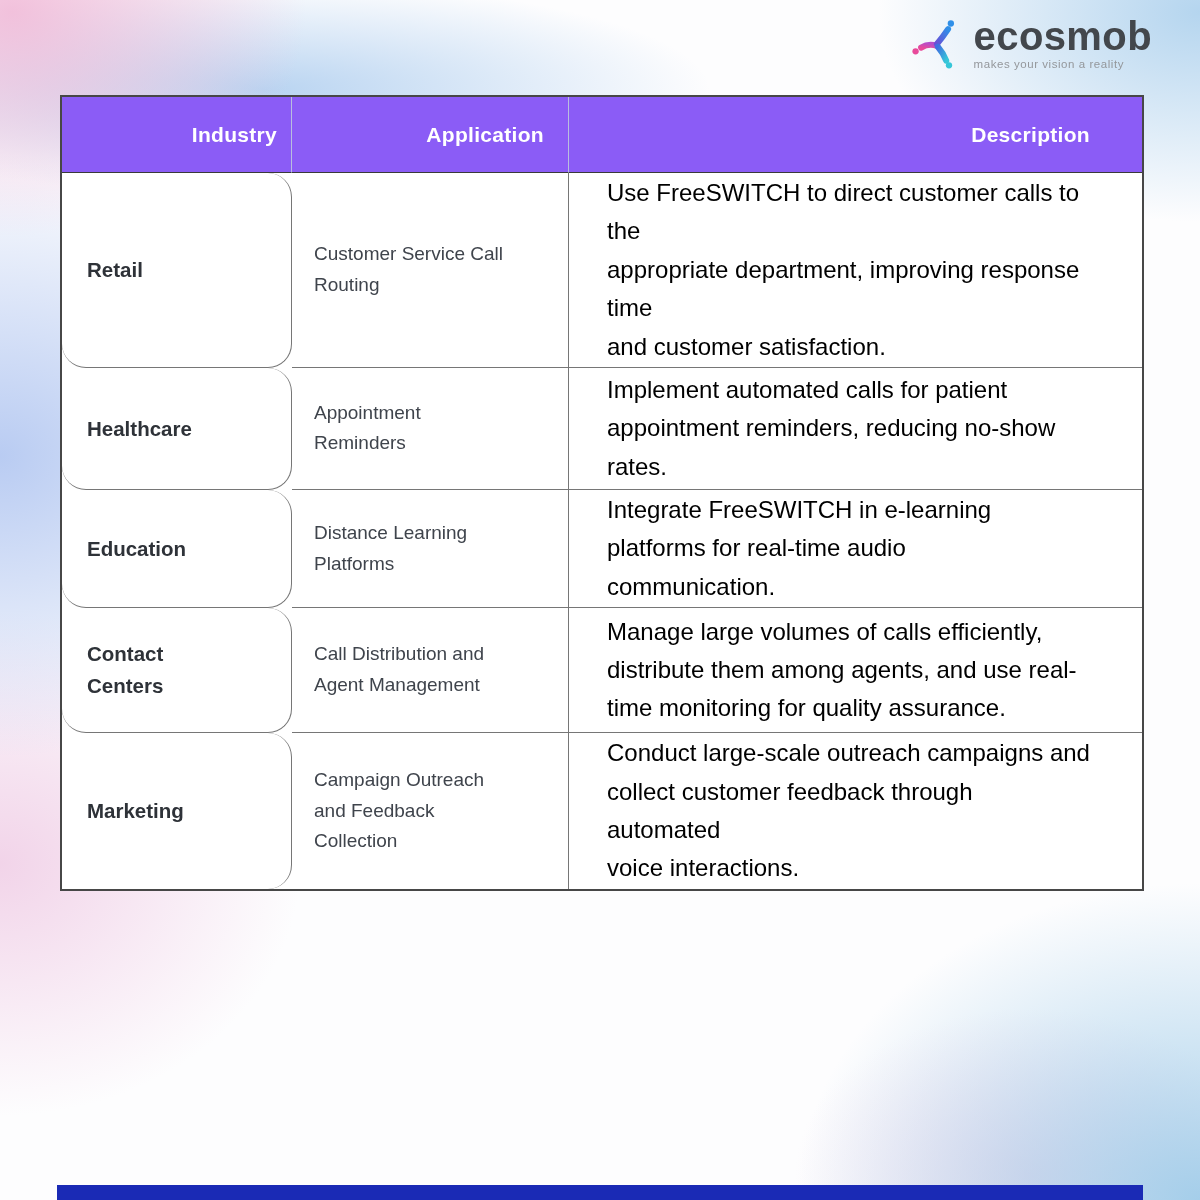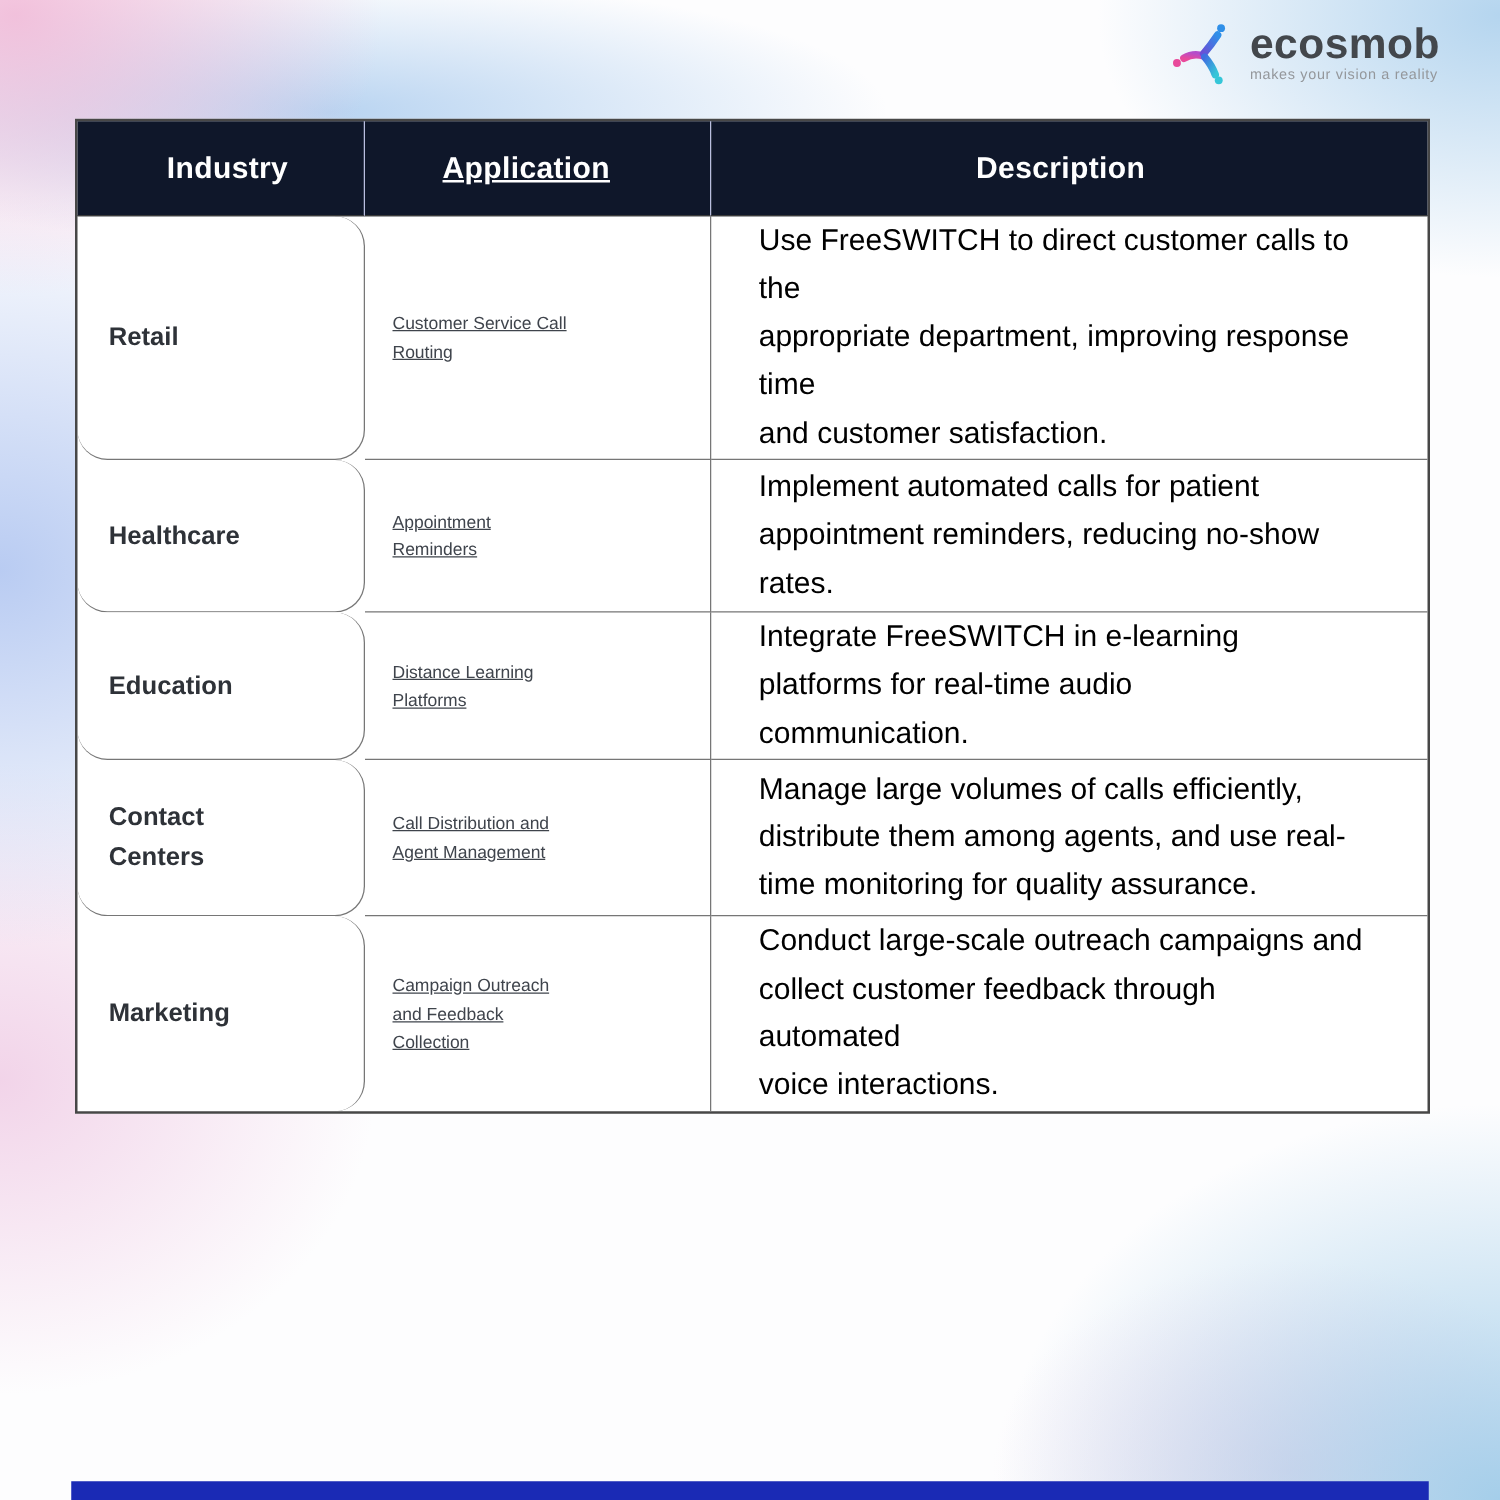--- a/index.html
+++ b/index.html
@@ -16,49 +16,49 @@
       radial-gradient(340px 240px at 86% 98%, rgba(233,196,226,0.55), rgba(233,196,226,0) 70%),
       #fdfdfe;
   }
   
   .logo-area{
     position:absolute;top:16px;right:48px;
     display:flex;align-items:center;gap:10px;
   }
   .logo-mark{width:56px;height:52px;display:block;}
   .logo-text{display:flex;flex-direction:column;line-height:1;}
-  .brand{font-size:34px;font-weight:800;color:#43474c;letter-spacing:.4px;}
+  .brand{font-size:40px;font-weight:800;color:#43474c;letter-spacing:.4px;}
   .tagline{font-size:11.5px;color:#94979b;letter-spacing:.55px;margin-top:3px;}
   
   table.usecase{
     position:absolute;left:60px;top:95px;width:1080px;
     border-collapse:separate;border-spacing:0;table-layout:fixed;
     background:#ffffff;
     border:2px solid #474747;
   }
   col.c1{width:230px;} col.c2{width:277px;} col.c3{width:573px;}
   thead th{
-    background:#0f172a;color:#ffffff;
-    font-size:24px;font-weight:700;letter-spacing:.3px;
-    text-align:center;vertical-align:middle;height:73px;
+    background:#8b5cf6;color:#ffffff;
+    font-size:21px;font-weight:700;letter-spacing:.3px;
+    text-align:right;vertical-align:middle;height:73px;
     border-right:1px solid #b9bedf;border-bottom:1px solid #3a3a3a;
   }
   thead th:last-child{border-right:none;}
   tbody td{
     vertical-align:middle;text-align:left;
     border-right:1px solid #767676;border-bottom:1px solid #767676;
     white-space:pre-line;
   }
   tbody td:last-child{border-right:none;}
   tbody tr:last-child td{border-bottom:none;}
   th.h1, td.industry{padding-left:25px;padding-right:14px;}
-  th.h2, td.application{padding-left:22px;padding-right:40px;text-decoration:underline;}
+  th.h2, td.application{padding-left:22px;padding-right:24px;}
   th.h3, td.description{padding-left:38px;padding-right:52px;}
   td.industry{font-size:20.5px;font-weight:700;color:#2e3238;line-height:1.55;border-radius:24px;}
-  td.application{font-size:14px;color:#3f444c;line-height:1.62;margin-top:41px;}
+  td.application{font-size:19px;color:#3f444c;line-height:1.62;margin-top:41px;}
   td.description{font-size:24px;color:#000000;line-height:1.6;}
   tbody tr:nth-child(1){height:123px;}
   tbody tr:nth-child(2){height:122px;}
   tbody tr:nth-child(3){height:116px;}
   tbody tr:nth-child(4){height:125px;}
   tbody tr:nth-child(5){height:132px;}
   tbody tr:nth-child(6){height:132px;}
   tbody tr:nth-child(7){height:123px;}
   tbody tr:nth-child(8){height:118px;}
   

